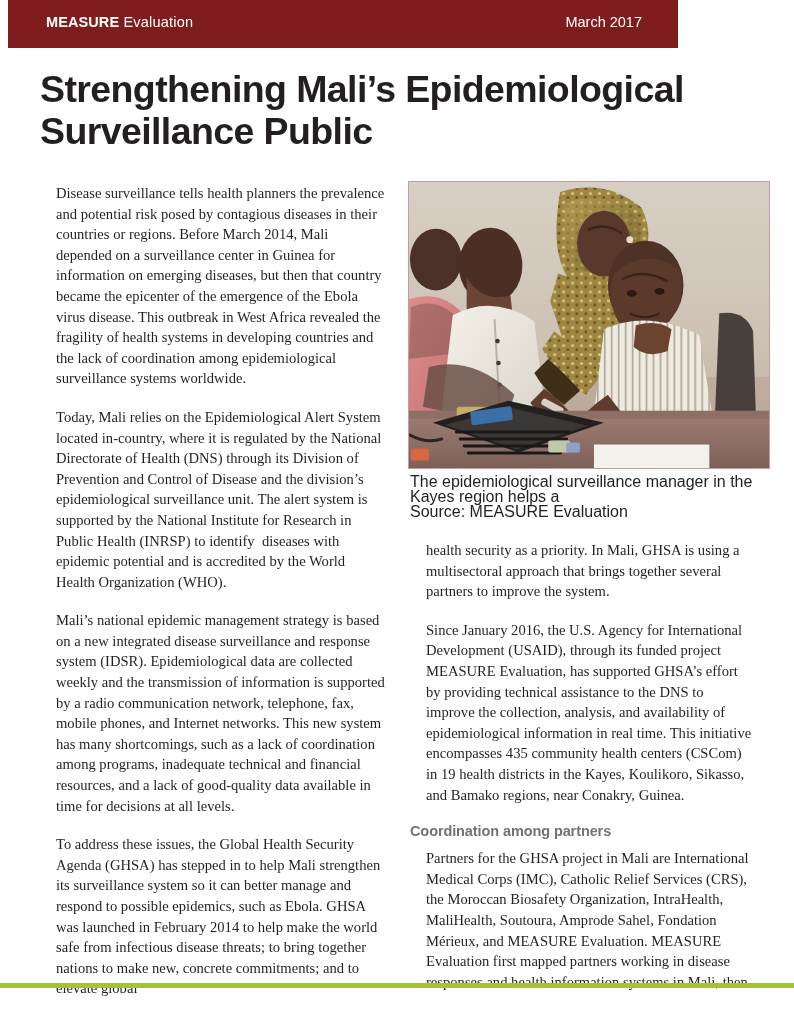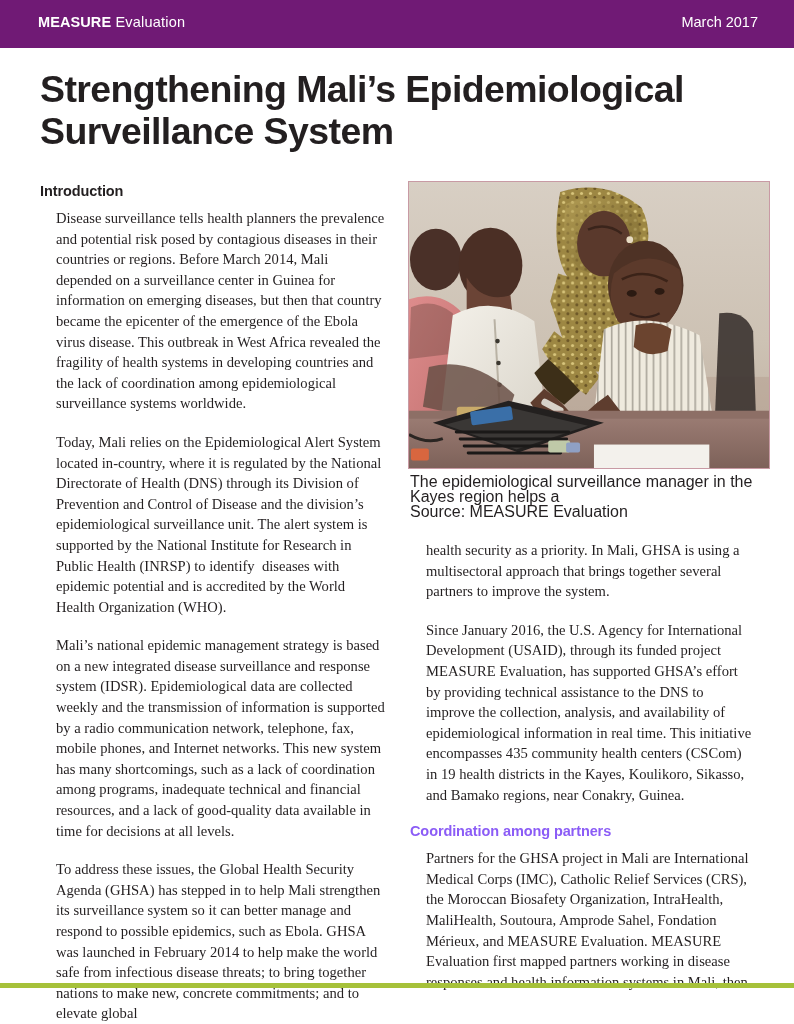--- a/index.html
+++ b/index.html
@@ -13,24 +13,24 @@
     height: 1024px;
     position: relative;
     overflow: hidden;
     font-family: "Liberation Serif", "DejaVu Serif", serif;
     color: #231f20;
   }
 
   
   .header-bar {
     position: absolute;
-    left: 0; top: 0;
-    width: 794px;
+    left: 8px; top: 0;
+    width: 670px;
     height: 48px;
-    background: #701a75;
+    background: #7f1d1d;
     box-sizing: border-box;
   }
   .brand {
     position: absolute;
     left: 38px;
     top: 14px;
     font-family: "Liberation Sans", "DejaVu Sans", sans-serif;
     font-size: 14.5px;
     color: #ffffff;
     letter-spacing: 0.2px;
@@ -98,21 +98,21 @@
     margin: 0 0 18px 16px;
     text-align: left;
     white-space: pre-wrap;
   }
   .body-par:last-child { margin-bottom: 0; }
 
   .rc-heading {
     font-family: "Liberation Sans", "DejaVu Sans", sans-serif;
     font-weight: bold;
     font-size: 14.5px;
-    color: #8b5cf6;
+    color: #737373;
     margin: 4px 0 9px 0;
     letter-spacing: -0.1px;
   }
 
   
   .photo-frame {
     position: absolute;
     left: 408px;
     top: 181px;
     width: 362px;
@@ -150,24 +150,23 @@
   }
 </style>
 </head>
 <body>
 
 <div class="header-bar">
   <div class="brand"><span class="brand-strong">MEASURE</span><span class="brand-light"> Evaluation</span></div>
   <div class="issue-date">March 2017</div>
 </div>
 
-<h1 class="doc-title">Strengthening Mali’s Epidemiological Surveillance System</h1>
+<h1 class="doc-title">Strengthening Mali’s Epidemiological Surveillance Public</h1>
 
 <div class="col-left">
-  <h2 class="section-heading">Introduction</h2>
   <p class="body-par">Disease surveillance tells health planners the prevalence and potential risk posed by contagious diseases in their countries or regions. Before March 2014, Mali depended on a surveillance center in Guinea for information on emerging diseases, but then that country became the epicenter of the emergence of the Ebola virus disease. This outbreak in West Africa revealed the fragility of health systems in developing countries and the lack of coordination among epidemiological surveillance systems worldwide.</p>
   <p class="body-par">Today, Mali relies on the Epidemiological Alert System located in-country, where it is regulated by the National Directorate of Health (DNS) through its Division of Prevention and Control of Disease and the division’s epidemiological surveillance unit. The alert system is supported by the National Institute for Research in Public Health (INRSP) to identify  diseases with epidemic potential and is accredited by the World Health Organization (WHO).</p>
   <p class="body-par">Mali’s national epidemic management strategy is based on a new integrated disease surveillance and response system (IDSR). Epidemiological data are collected weekly and the transmission of information is supported by a radio communication network, telephone, fax, mobile phones, and Internet networks. This new system has many shortcomings, such as a lack of coordination among programs, inadequate technical and financial resources, and a lack of good-quality data available in time for decisions at all levels.</p>
   <p class="body-par">To address these issues, the Global Health Security Agenda (GHSA) has stepped in to help Mali strengthen its surveillance system so it can better manage and respond to possible epidemics, such as Ebola. GHSA was launched in February 2014 to help make the world safe from infectious disease threats; to bring together nations to make new, concrete commitments; and to elevate global</p>
 </div>
 
 <div class="photo-frame">
   <svg class="photo-canvas" viewBox="0 0 362 288" preserveAspectRatio="xMidYMid slice">
     <defs>
       <linearGradient id="wallG" x1="0" y1="0" x2="0" y2="1">

